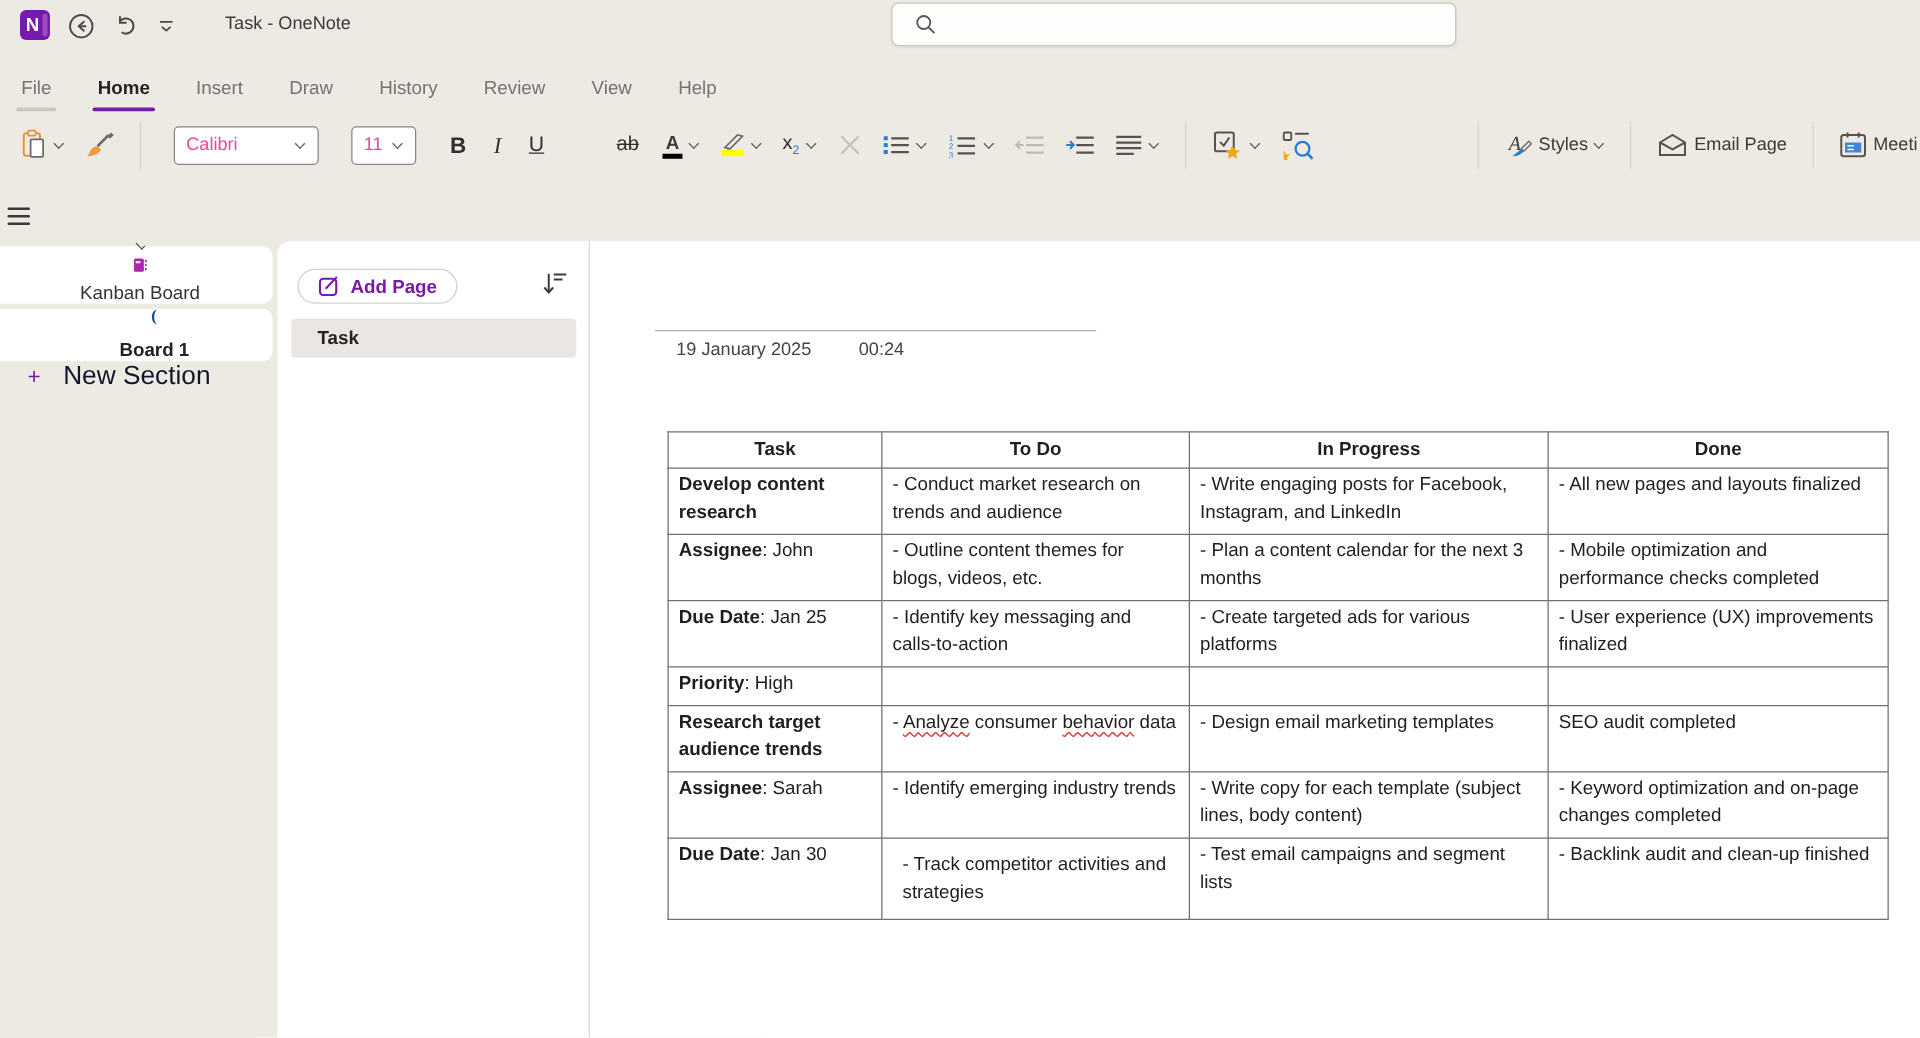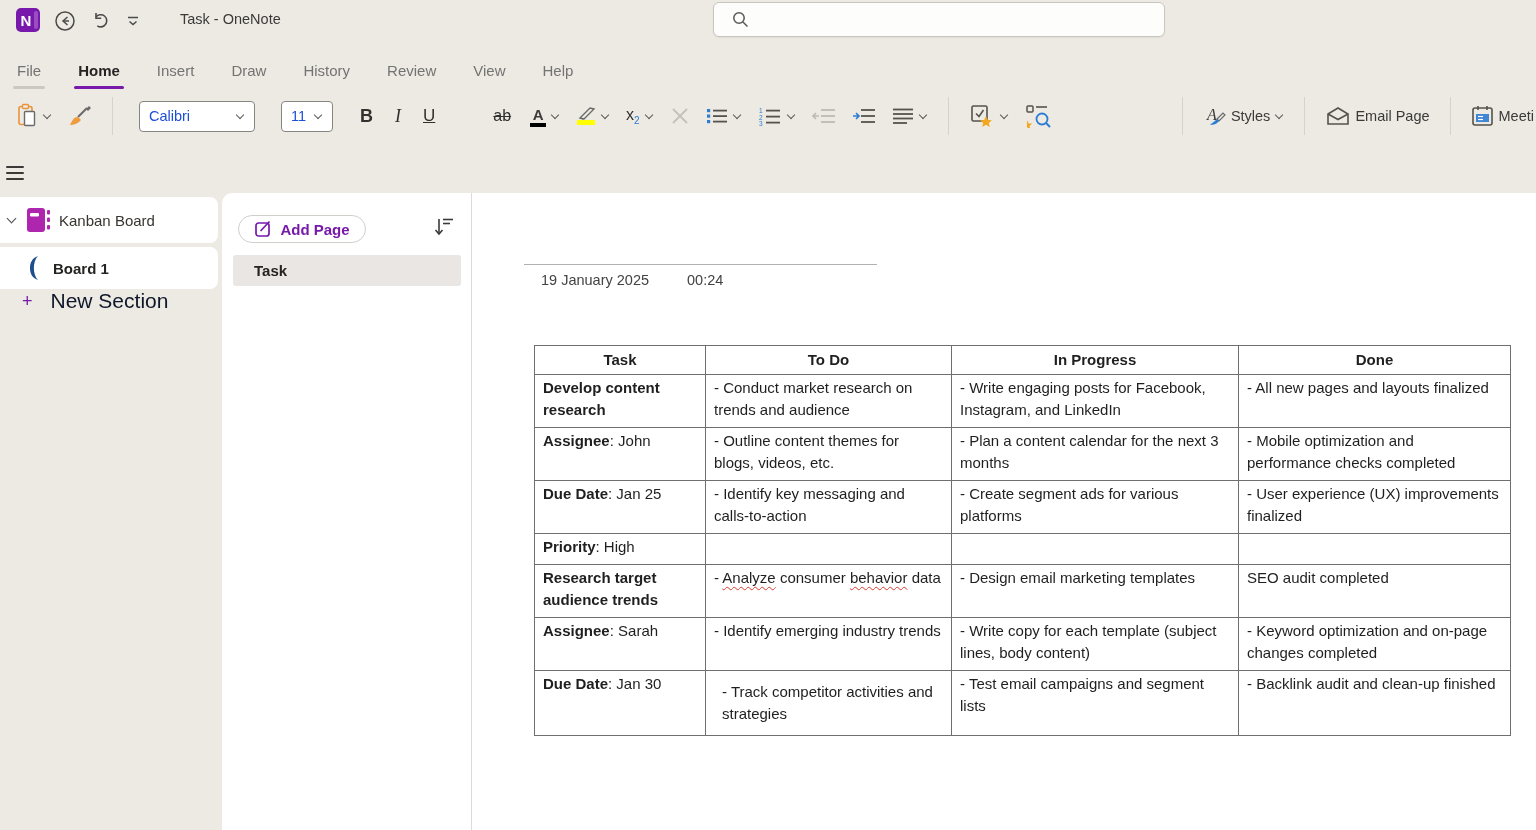--- a/index.html
+++ b/index.html
@@ -36,21 +36,21 @@
   .menu-item.hovered::after { content:""; position:absolute; left:-2px; right:-2px; bottom:-6px; height:3px; border-radius:2px; background:#cbc8c2; }
 
   
   .ribbon { position:absolute; top:90px; left:0; width:100%; height:52px;
     display:flex; align-items:center; padding-left:14px; gap:12px; overflow:hidden; }
   .rbtn { display:flex; align-items:center; gap:4px; padding:3px 2px; flex:none; }
   .rsep { width:1px; height:38px; background:#d6d3cc; margin:0 6px; flex:none; }
   .chev { width:6px; height:6px; border-right:1.5px solid #5a5a5a; border-bottom:1.5px solid #5a5a5a;
     transform:rotate(45deg); display:inline-block; margin:-3px 2px 0 2px; flex:none; }
   .combo { display:flex; align-items:center; justify-content:space-between; border:1px solid #87857f;
-    border-radius:4px; background:#fff; height:31px; padding:0 9px; font-size:14.5px; color:#1d4ed8; flex:none; }
+    border-radius:4px; background:#fff; height:31px; padding:0 9px; font-size:14.5px; color:#ec4899; flex:none; }
   .combo.font { width:116px; margin-left:8px; }
   .combo.size { width:52px; margin-left:14px; margin-right:10px; }
   .glyph { font-size:17px; color:#323130; flex:none; padding:2px 5px; }
   .glyph.bold { font-weight:bold; font-size:18px; }
   .glyph.italic { font-style:italic; font-family:"Liberation Serif", serif; font-size:18px; }
   .glyph.under { text-decoration:underline; }
   .glyph.strike { text-decoration:line-through; font-size:16px;margin-left:36px; }
   .fontcolor { display:flex; flex-direction:column; align-items:center; line-height:1; padding-top:1px; }
   .fontcolor .a { font-size:15px; font-weight:bold; color:#3b3a39; }
   .fontcolor .bar { width:16px; height:4px; background:#000; margin-top:1px; }
@@ -59,21 +59,21 @@
   .sub2 { font-size:16px; color:#323130; }
   .sub2 sub { color:#2b7cd3; font-size:10px; }
   .rlabel { font-size:14.5px; color:#3b3a39; white-space:nowrap; }
   .pushright { margin-left:auto; }
 
   
   .hamburger { position:absolute; left:4px; top:164px; width:22px; height:18px;
     display:flex; flex-direction:column; justify-content:space-between; padding:2px 2px; }
   .hamburger i { display:block; height:2px; background:#3b3a39; border-radius:1px; }
   .nav-row { position:absolute; left:0; width:218px; background:#fff; border-radius:0 8px 8px 0;
-    display:flex; align-items:center; }
+    display:flex; align-items:center;flex-direction:column; }
   .nb-row { top:197px; height:46px; gap:8px; padding-left:6px; }
   .nb-row .chevdown { width:7px; height:7px; border-right:1.6px solid #4a4a4a; border-bottom:1.6px solid #4a4a4a;
     transform:rotate(45deg); margin:-3px 2px 0 2px; }
   .nb-label { font-size:15px; color:#37352f; }
   .sec-row { top:247px; height:42px; gap:12px; padding-left:29px; }
   .sec-label { font-size:15px; font-weight:bold; color:#252423; }
   .new-section { position:absolute; left:22px; top:290px; height:22px; display:flex; align-items:center; gap:18px; }
   .new-section .plus { color:#7719aa; font-size:18px; }
   .new-section .ns-label { color:#0f172a; font-size:21px; }
 
@@ -396,21 +396,21 @@
       </tr>
       <tr class="r2">
         <td><span class="b">Assignee</span><span>: John</span></td>
         <td><span>- Outline content themes for blogs, videos, etc.</span></td>
         <td><span>- Plan a content calendar for the next 3 months</span></td>
         <td><span>- Mobile optimization and performance checks completed</span></td>
       </tr>
       <tr class="r3">
         <td><span class="b">Due Date</span><span>: Jan 25</span></td>
         <td><span>- Identify key messaging and calls-to-action</span></td>
-        <td><span>- Create segment ads for various platforms</span></td>
+        <td><span>- Create targeted ads for various platforms</span></td>
         <td><span>- User experience (UX) improvements finalized</span></td>
       </tr>
       <tr class="r4">
         <td><span class="b">Priority</span><span>: High</span></td>
         <td></td>
         <td></td>
         <td></td>
       </tr>
       <tr class="r5">
         <td><span class="b">Research target audience trends</span></td>

